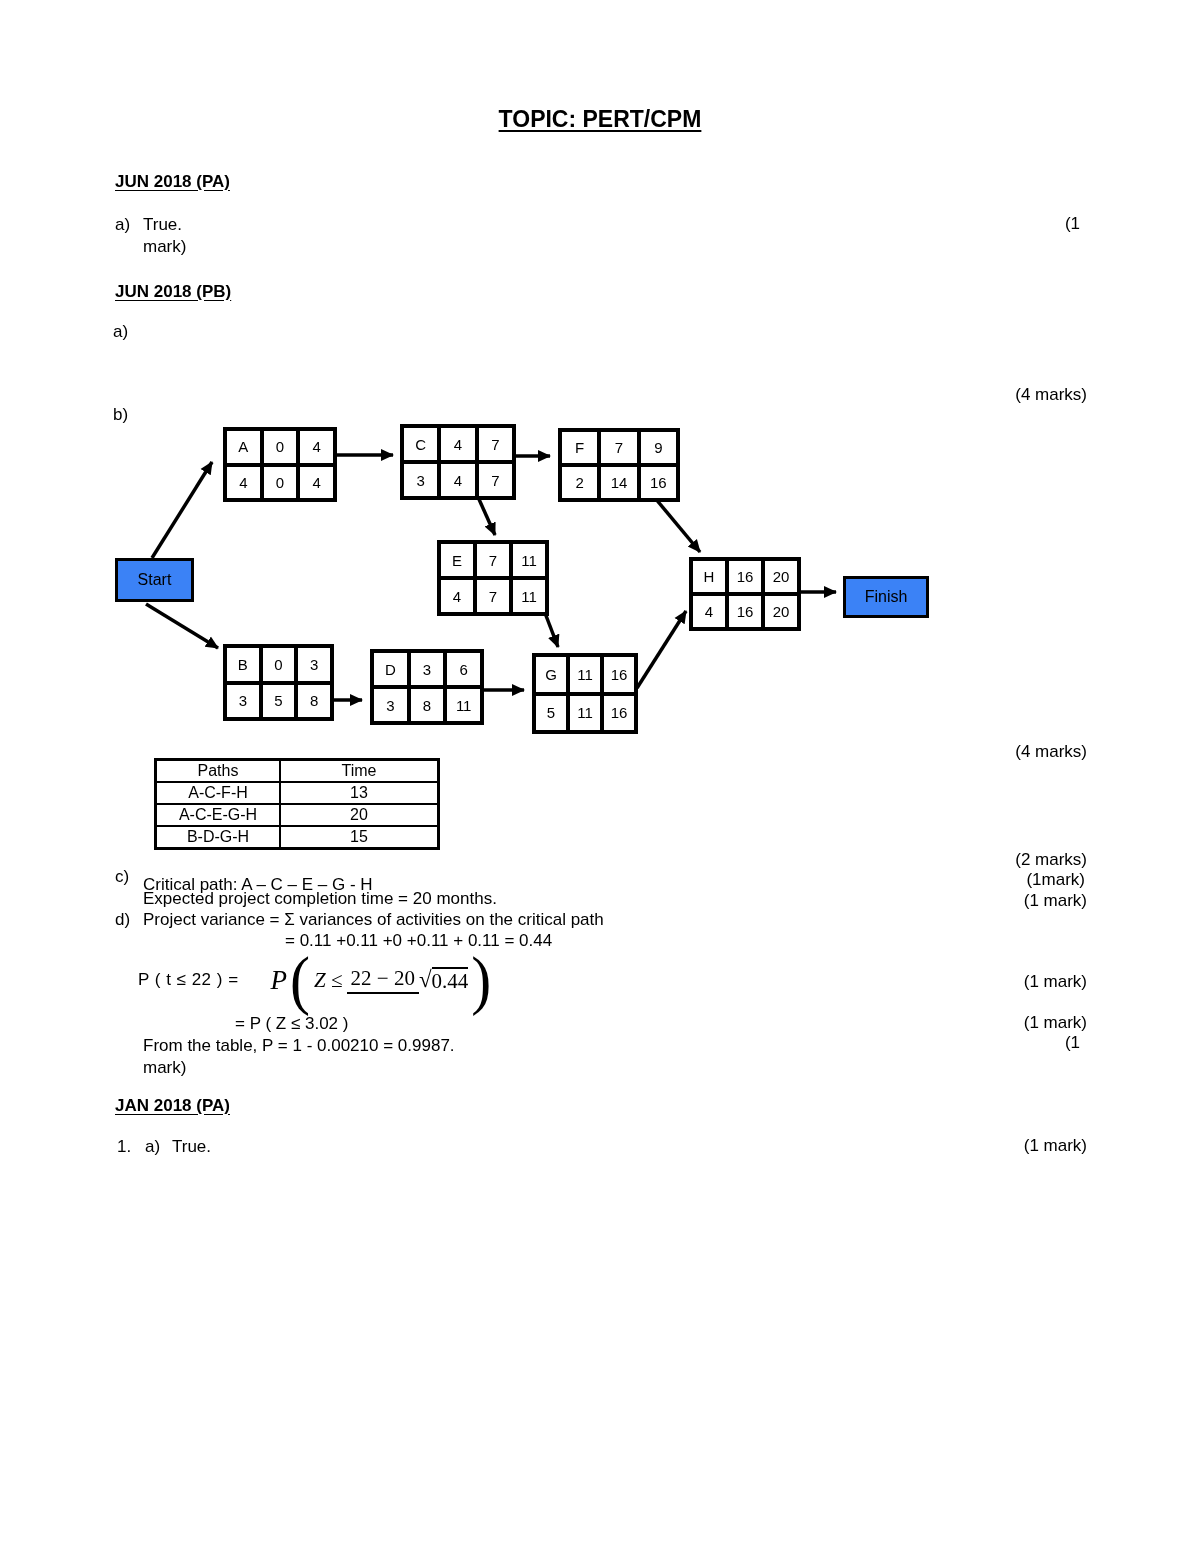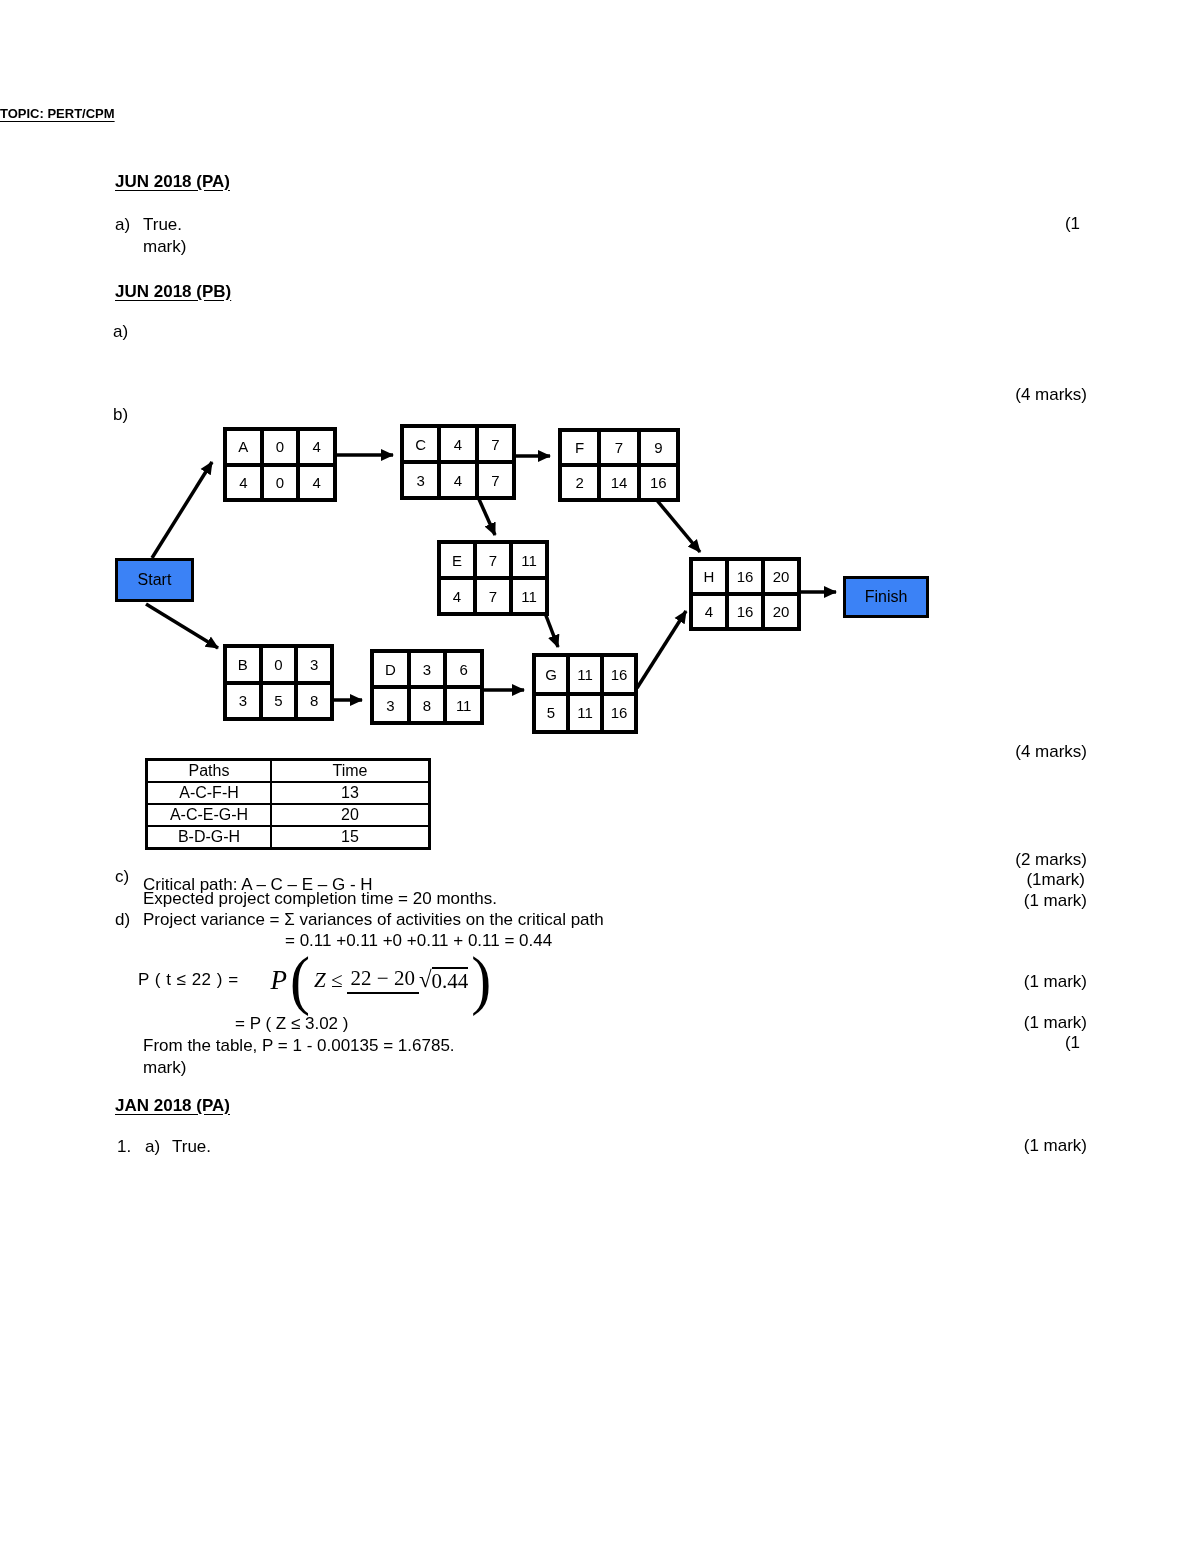--- a/index.html
+++ b/index.html
@@ -4,32 +4,32 @@
 <style>
   html,body { margin:0; padding:0; background:#e8e8e8; }
   .page {
     position:relative; width:1200px; height:1553px; background:#ffffff;
     font-family:"Liberation Sans", sans-serif; color:#000; margin:0 auto;
     overflow:hidden;
   }
   .abs { position:absolute; }
   .t  { font-size:17px; line-height:1.25; }
   .heading { font-size:17px; font-weight:bold; text-decoration:underline; text-underline-offset:3px; }
-  .title { width:100%; font-size:13px; font-weight:bold; }
+  .title { width:100%; text-align:center; font-size:23px; font-weight:bold; }
   .title span { text-decoration:underline; text-underline-offset:3px; }
   .marks { font-size:17px; text-align:right; }
 
   
   .act-table { border-collapse:collapse; border:3px solid #000; }
   .act-table td { border:2px solid #000; text-align:center; font-size:16px; padding:0; height:20px; }
   .act-table td.c0 { width:106px; }
   .act-table td.cx { width:66px; }
 
   
-  .paths-table { border-collapse:collapse; border:3px solid #000; }
+  .paths-table { border-collapse:collapse; border:3px solid #000;margin-left:9px; }
   .paths-table td { border:2px solid #000; text-align:center; font-size:16px; padding:0 2px; height:20px; }
   .paths-table td.p0 { width:118px; }
   .paths-table td.p1 { width:152px; }
 
   
   .nbox {
     position:absolute; display:grid; background:#fff;
     grid-template-columns:repeat(3, 1fr); grid-template-rows:1fr 1fr;
     border:2px solid #000;
   }
@@ -221,21 +221,21 @@
         <span class="sqrt-arg">0.44</span>
       </span>
     </span>
     <span class="f-paren">)</span>
   </div>
   <div class="abs marks" style="right:113px; top:972px;">(1 mark)</div>
 
   <div class="abs t" style="left:235px; top:1013px;">= P ( Z  ≤  3.02 )</div>
   <div class="abs marks" style="right:113px; top:1013px;">(1 mark)</div>
 
-  <div class="abs t" style="left:143px; top:1035px;">From the table, P = 1 - 0.00135 = 1.6785.</div>
+  <div class="abs t" style="left:143px; top:1035px;">From the table, P = 1 - 0.00210 = 0.9987.</div>
   <div class="abs marks" style="right:120px; top:1033px;">(1</div>
   <div class="abs t" style="left:143px; top:1057px;">mark)</div>
 
   <div class="abs heading" style="left:115px; top:1096px;">JAN 2018 (PA)</div>
   <div class="abs t" style="left:117px; top:1136px;">1.</div>
   <div class="abs t" style="left:145px; top:1136px;">a)</div>
   <div class="abs t" style="left:172px; top:1136px;">True.</div>
   <div class="abs marks" style="right:113px; top:1136px;">(1 mark)</div>
 
 </div>

